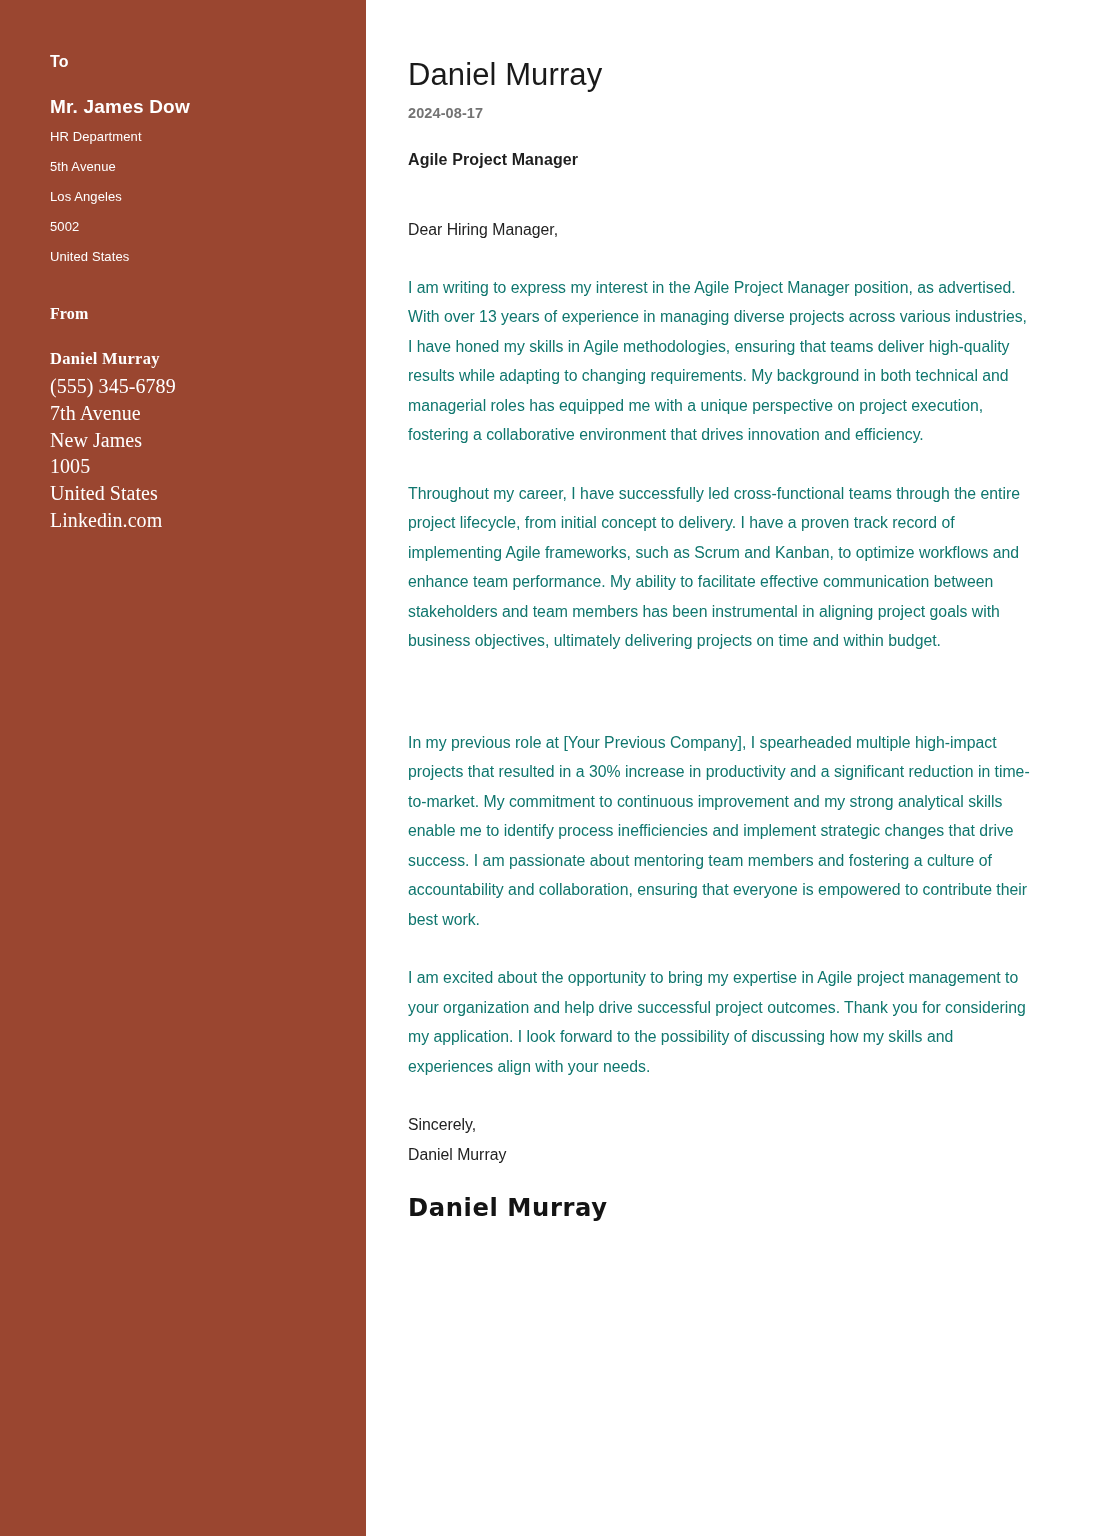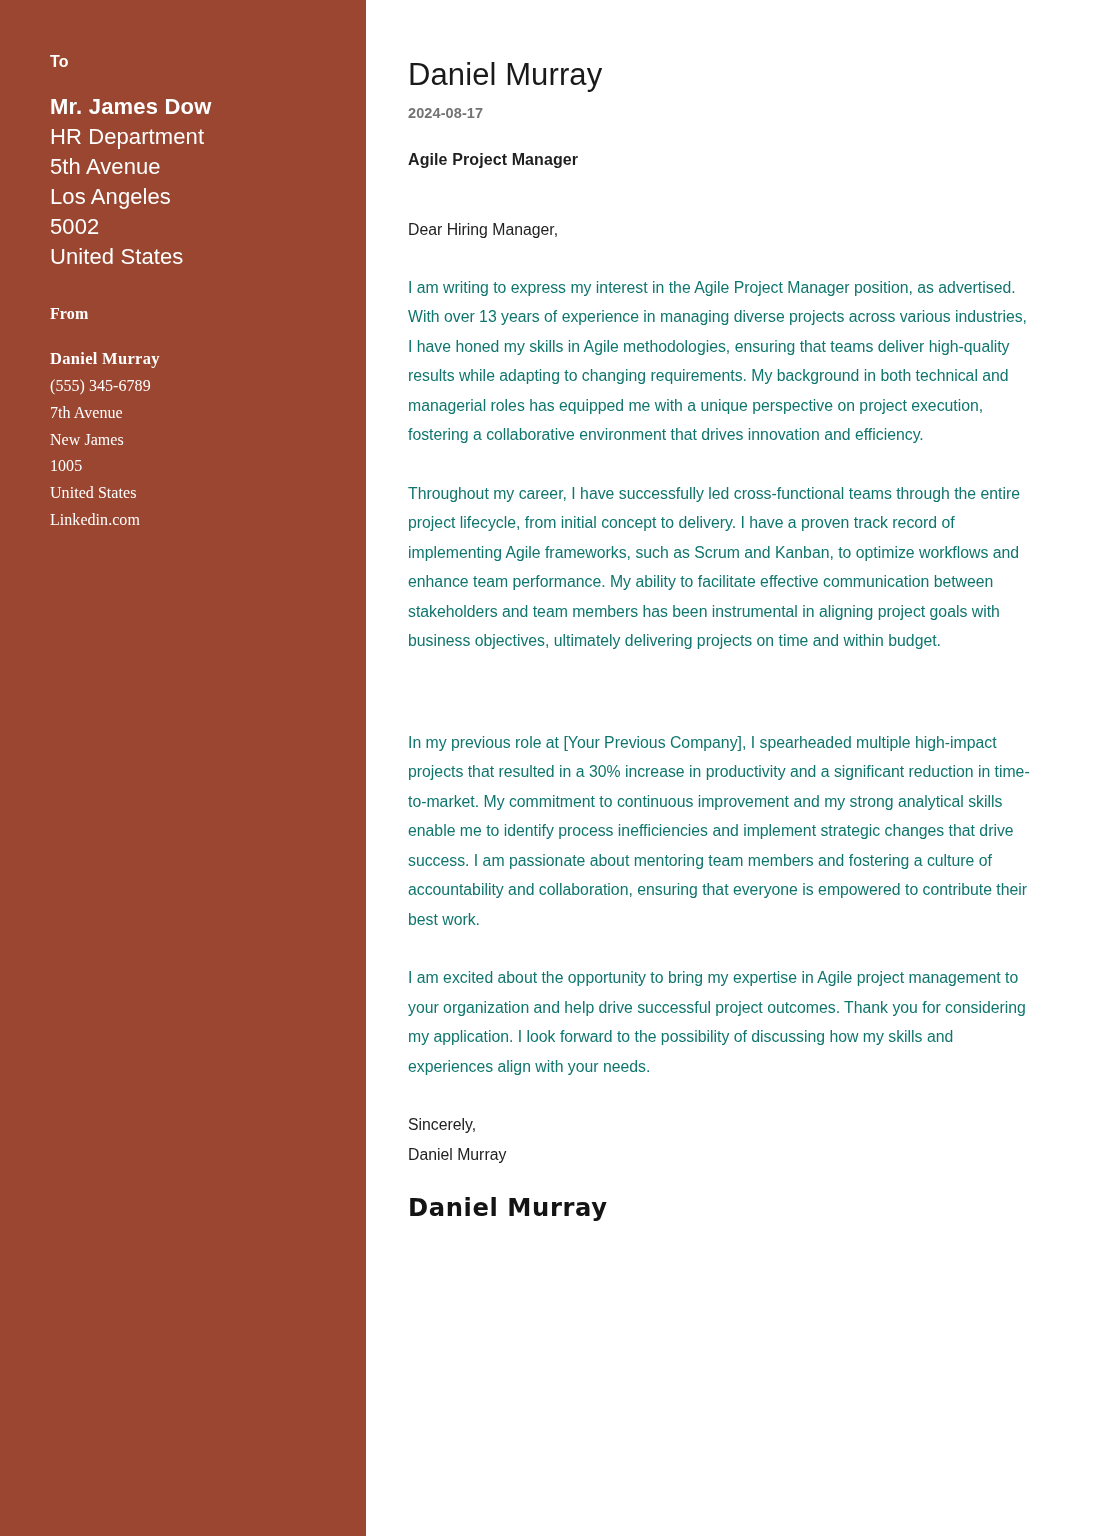--- a/index.html
+++ b/index.html
@@ -37,46 +37,46 @@
     font-weight: bold;
     line-height: 20px;
     letter-spacing: 0.1px;
     margin: 0 0 20px 0;
     color: #ffffff;
   }
   .to-block {
     margin-bottom: 32px;
   }
   .to-name {
-    font-size: 22px;
+    font-size: 19px;
     font-weight: bold;
     line-height: 30px;
     letter-spacing: 0.2px;
     white-space: nowrap;
   }
   .to-line {
-    font-size: 22px;
+    font-size: 13px;
     font-weight: normal;
     line-height: 30px;
     letter-spacing: 0.1px;
     white-space: nowrap;
   }
   .from-block {
     margin-top: 16px;
     font-family: Liberation Serif, serif;
   }
   .from-name {
     font-size: 16.5px;
     font-weight: bold;
     line-height: 29px;
     letter-spacing: 0.3px;
     white-space: nowrap;
   }
   .from-line {
-    font-size: 16px;
+    font-size: 20px;
     font-weight: normal;
     line-height: 26.8px;
     letter-spacing: 0.05px;
     white-space: nowrap;
   }
 
   
   .main {
     flex: 1;
     height: 1536px;

